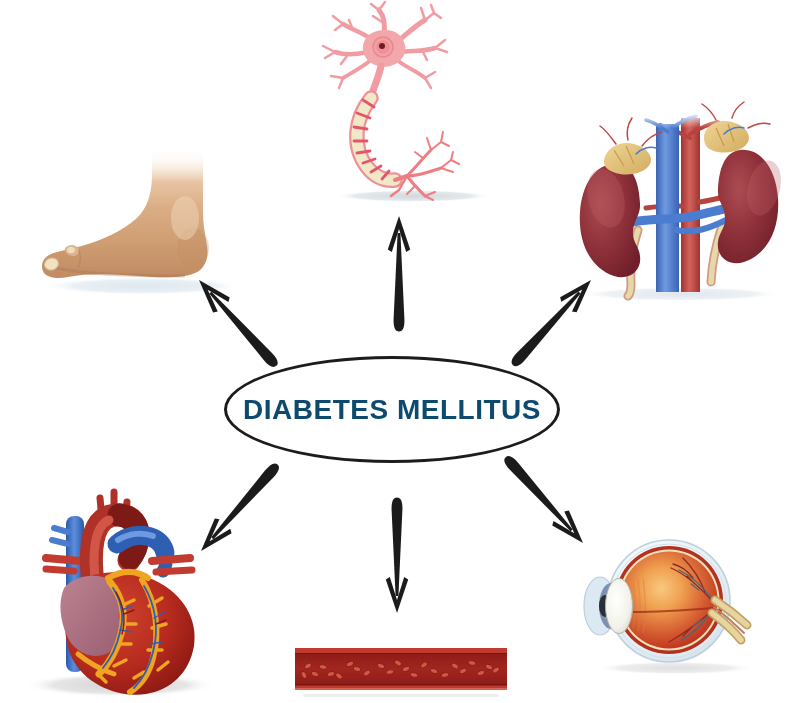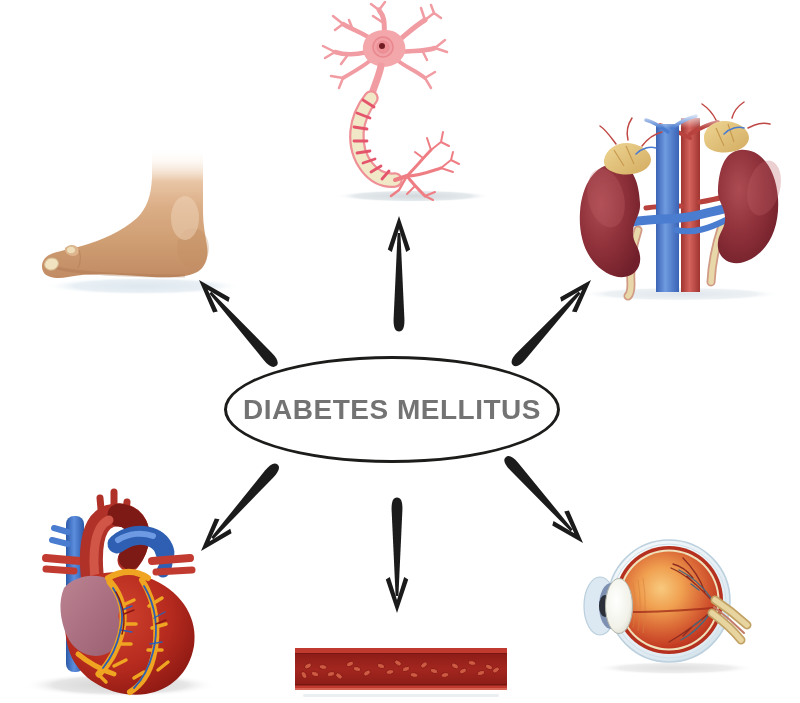--- a/index.html
+++ b/index.html
@@ -13,21 +13,21 @@
   .kidneys{left:576px;top:98px;}
   .heart{left:18px;top:478px;}
   .vessel{left:295px;top:642px;}
   .eye{left:583px;top:528px;}
   .center-node{
     position:absolute;left:224px;top:356px;width:336px;height:107px;
     border:3px solid #1c1c1a;border-radius:50%;background:#ffffff;
     display:flex;align-items:center;justify-content:center;box-sizing:border-box;
   }
   .center-label{
-    font-weight:bold;font-size:28px;letter-spacing:0.5px;color:#737373;white-space:nowrap;
+    font-weight:bold;font-size:28px;letter-spacing:0.5px;color:#0c4a6e;white-space:nowrap;
   }
   .arrows{position:absolute;left:0;top:0;pointer-events:none;}
   .arrow{fill:#1b1b1b;}
 </style>
 </head>
 <body>
 
 <div class="canvas">
 
   <svg class="illustration neuron" width="185" height="205" viewBox="0 0 185 205">

